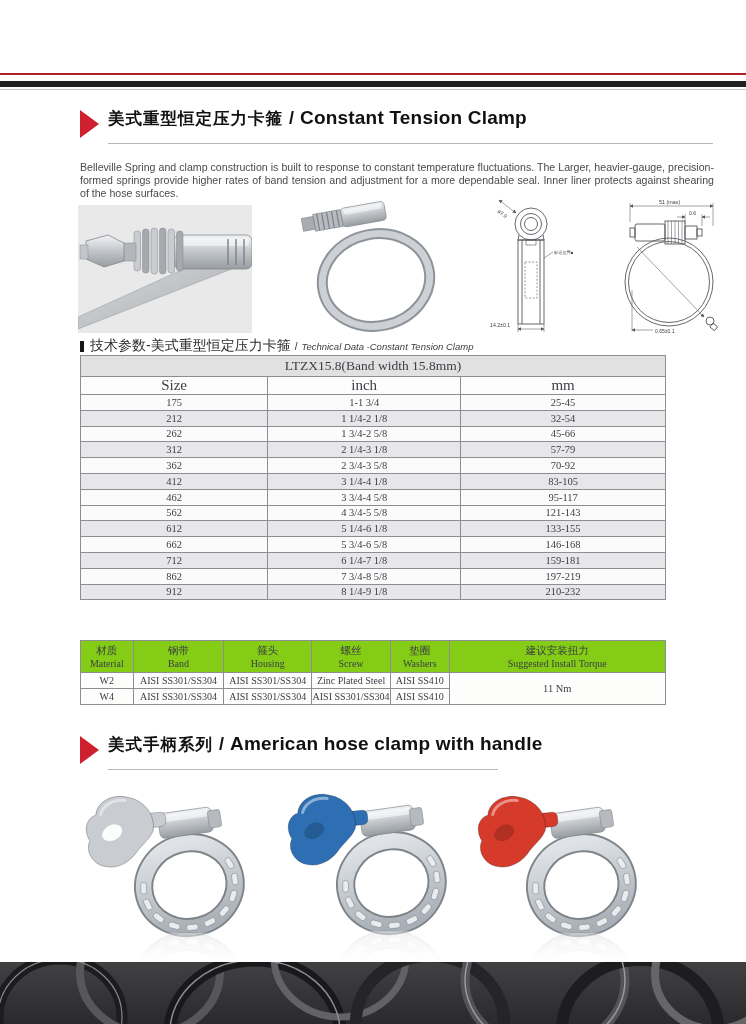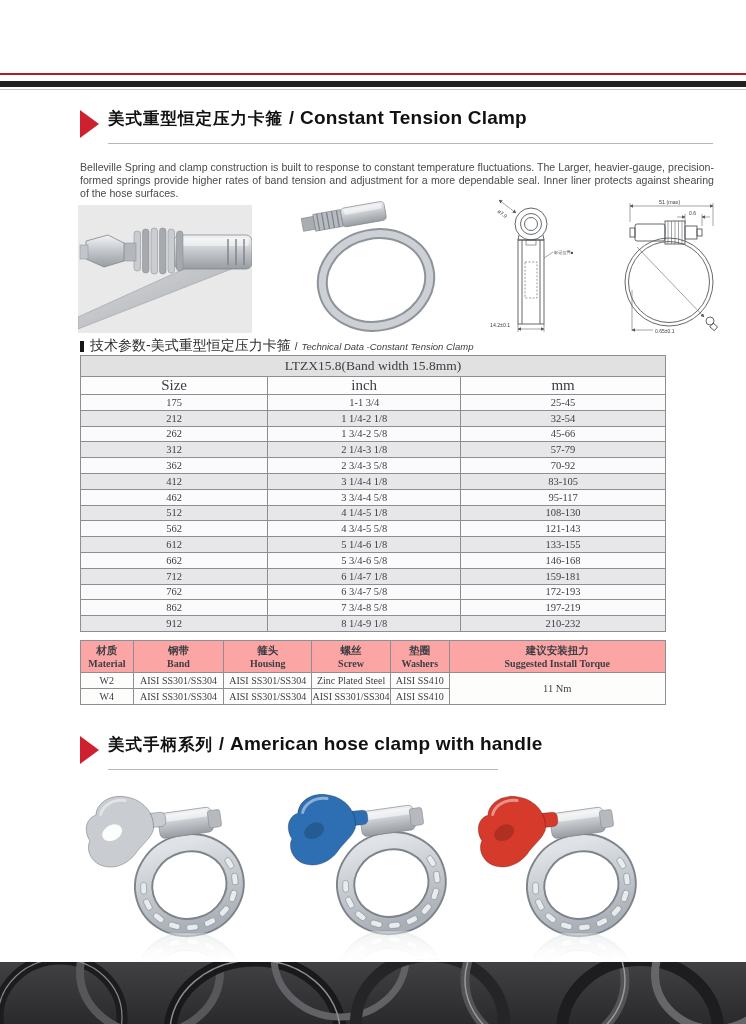--- a/index.html
+++ b/index.html
@@ -34,21 +34,21 @@
   .tech-head .en{font-size:9.5px;color:#3c3c3c;font-style:italic;}
   
   table{border-collapse:collapse;table-layout:fixed;font-family:"Liberation Serif",serif;color:#3b3e44;}
   td,th{border:1px solid #8b8f94;text-align:center;padding:0;overflow:hidden;}
   .size-table{position:absolute;top:355px;left:80px;width:586px;}
   .size-table .title-row td{height:20px;background:#e1e1e2;font-size:13.5px;}
   .size-table .hdr-row td{height:15px;font-size:15px;background:#fdfdfd;}
   .size-table tbody td{height:14.8px;font-size:10.5px;background:#fbfbfc;}
   .size-table tbody tr.alt td{background:#e7e7ea;}
   .mat-table{position:absolute;top:640px;left:80px;width:586px;}
-  .mat-table th{height:31px;font-weight:bold;font-size:10.5px;line-height:13px;background:#fca5a5;margin-left:37px;}
+  .mat-table th{height:31px;font-weight:normal;font-size:10.5px;line-height:13px;background:#84cc16;margin-left:37px;}
   .mat-table th div:last-child{font-size:10px;}
   .mat-table td{height:15px;font-size:10px;background:#fdfdfc;}
   
   .clampArt{position:absolute;width:182px;height:192px;}
   .clamp-silver{left:84px;top:770px;--hole:#fdfdfd;}
   .clamp-blue{left:286px;top:768px;--hole:rgba(0,0,0,.18);}
   .clamp-red{left:476px;top:770px;--hole:rgba(0,0,0,.18);}
   
   .strip{position:absolute;left:0;top:962px;width:746px;height:62px;}
   .hiddefs{position:absolute;width:0;height:0;overflow:hidden;}
@@ -286,49 +286,39 @@
         <tr class="alt">
           <td>412</td>
           <td>3 1/4-4 1/8</td>
           <td>83-105</td>
         </tr>
         <tr>
           <td>462</td>
           <td>3 3/4-4 5/8</td>
           <td>95-117</td>
         </tr>
-        <tr class="alt">
-          <td>512</td>
-          <td>4 1/4-5 1/8</td>
-          <td>108-130</td>
-        </tr>
         <tr>
           <td>562</td>
           <td>4 3/4-5 5/8</td>
           <td>121-143</td>
         </tr>
         <tr class="alt">
           <td>612</td>
           <td>5 1/4-6 1/8</td>
           <td>133-155</td>
         </tr>
         <tr>
           <td>662</td>
           <td>5 3/4-6 5/8</td>
           <td>146-168</td>
         </tr>
         <tr class="alt">
           <td>712</td>
           <td>6 1/4-7 1/8</td>
           <td>159-181</td>
-        </tr>
-        <tr>
-          <td>762</td>
-          <td>6 3/4-7 5/8</td>
-          <td>172-193</td>
         </tr>
         <tr>
           <td>862</td>
           <td>7 3/4-8 5/8</td>
           <td>197-219</td>
         </tr>
         <tr class="alt">
           <td>912</td>
           <td>8 1/4-9 1/8</td>
           <td>210-232</td>

